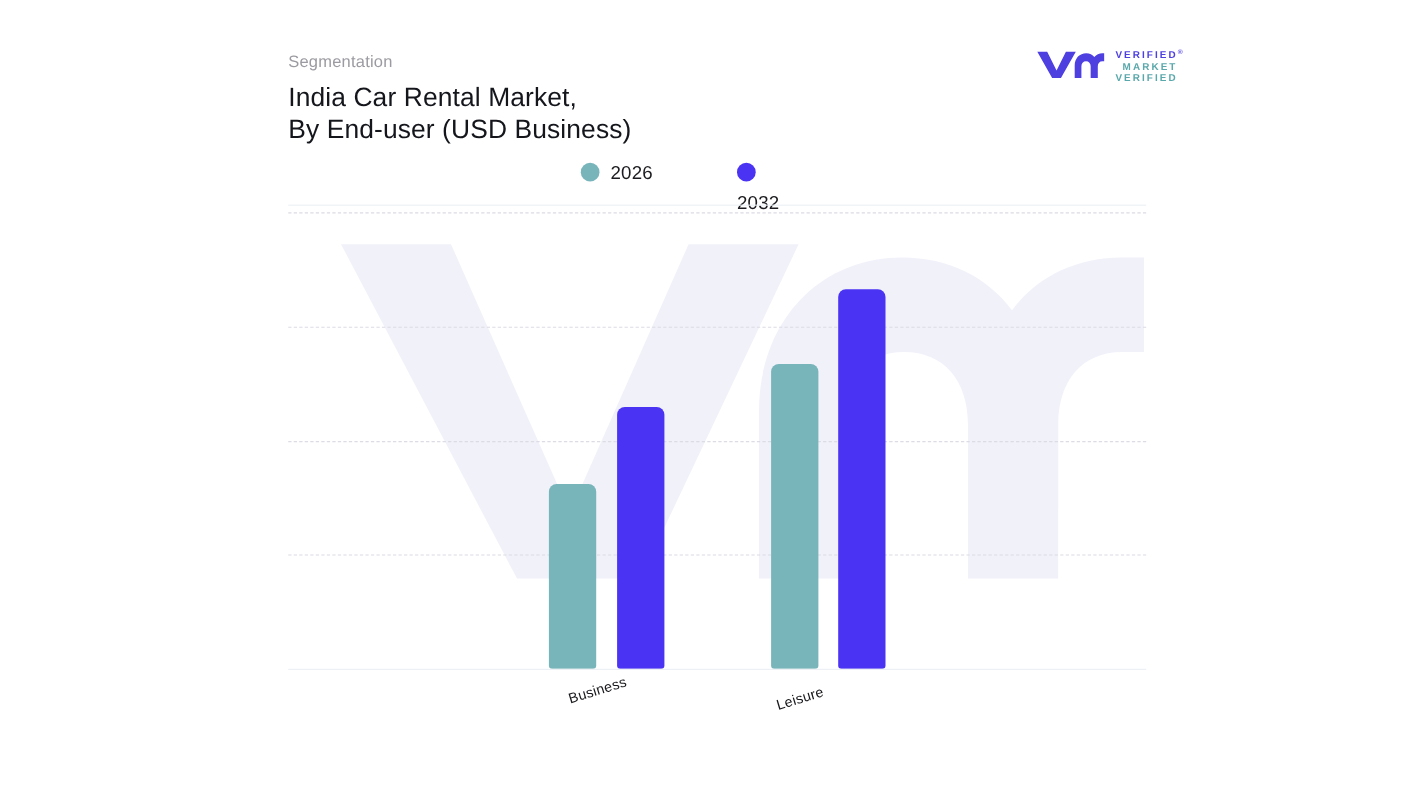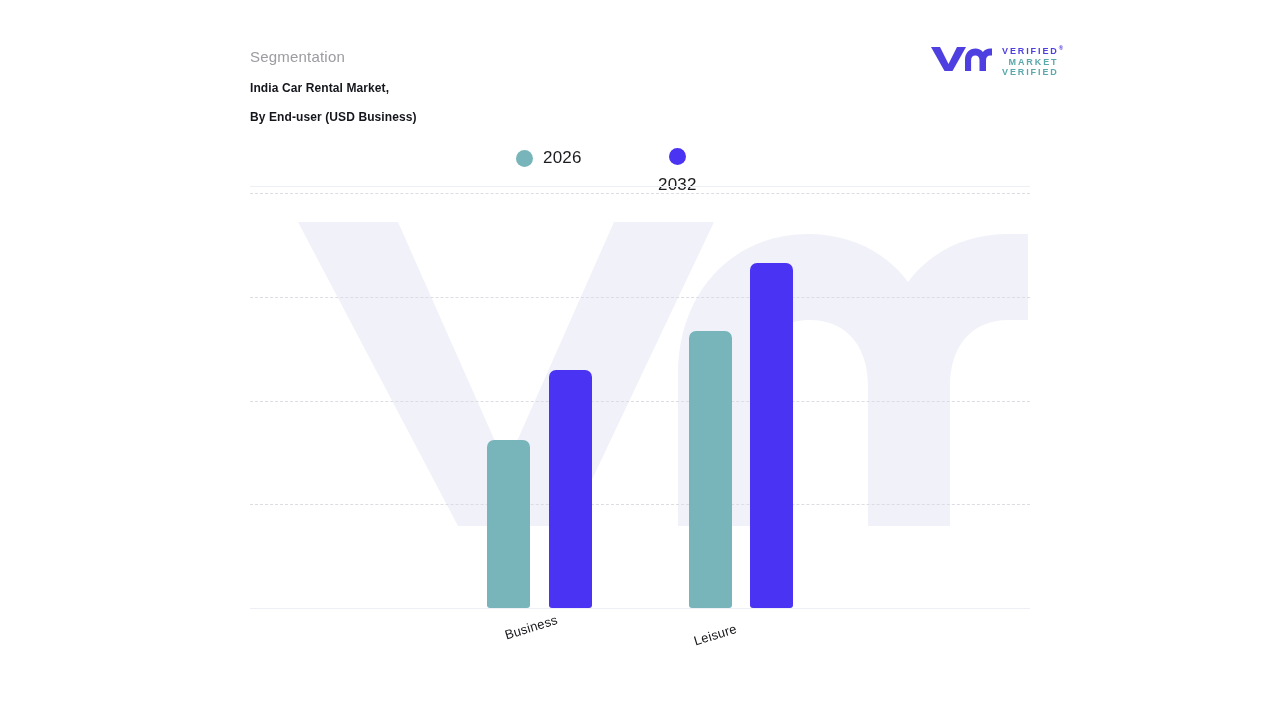--- a/index.html
+++ b/index.html
@@ -3,50 +3,50 @@
 <meta charset="utf-8">
 <style>
   html,body{margin:0;padding:0;}
   body{
     width:1280px;height:720px;
     background:#ffffff;
     font-family:"Liberation Sans", sans-serif;
     overflow:hidden;
     position:relative;
   }
-  .page{position:absolute;inset:0;}
+  .page{position:absolute;inset:0;margin-left:12px;}
 
   
   .eyebrow{
     position:absolute;left:250px;top:48px;
     font-size:15px;color:#9b9ba1;letter-spacing:.2px;
     font-family:"Liberation Sans", sans-serif;
   }
   .title{
     position:absolute;left:250px;top:74px;
-    font-size:12px;font-weight:bold;color:#14161c;
+    font-size:24px;font-weight:normal;color:#14161c;
     line-height:29px;letter-spacing:.1px;
   }
   .title div{white-space:nowrap;}
 
   
   .logo{position:absolute;left:930px;top:42px;width:132px;height:34px;}
   .logo-mark{position:absolute;left:0;top:2px;width:62px;height:28px;}
   .logo-text{
     position:absolute;left:72px;top:1px;
     font-size:9px;font-weight:bold;letter-spacing:1.9px;
     line-height:10.6px;color:#4e3fe0;
   }
   .logo-text .l2{color:#5aa8ab;text-align:center;}
   .logo-text .l3{color:#5aa8ab;}
   .logo-reg{font-size:6px;vertical-align:super;}
 
   
   .legend{position:absolute;left:250px;top:148px;width:780px;height:30px;}
-  .legend-item{position:absolute;display:flex;align-items:center;gap:10px;}
+  .legend-item{position:absolute;display:flex;align-items:flex-start;gap:10px;}
   .legend-item.i0{left:266px;top:0;}
   .legend-item.i1{left:408px;top:0;flex-direction:column;}
   .legend-dot{width:17px;height:17px;border-radius:50%;display:block;}
   .legend-label{font-size:17px;color:#1c1c20;letter-spacing:.2px;}
 
   
   .plot{position:absolute;left:250px;top:186px;width:780px;height:423px;}
   .top-rule{position:absolute;left:0;top:0;width:100%;height:1px;background:#eceff3;}
   .axis-rule{position:absolute;left:0;bottom:0;width:100%;height:1px;background:#eceff3;}
   .gridline{

